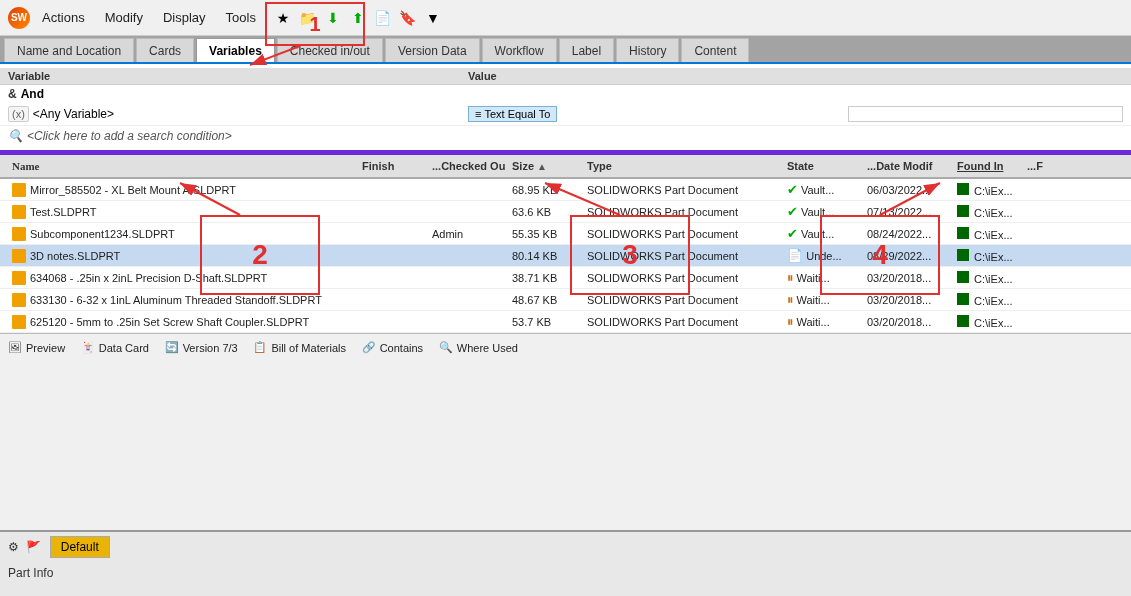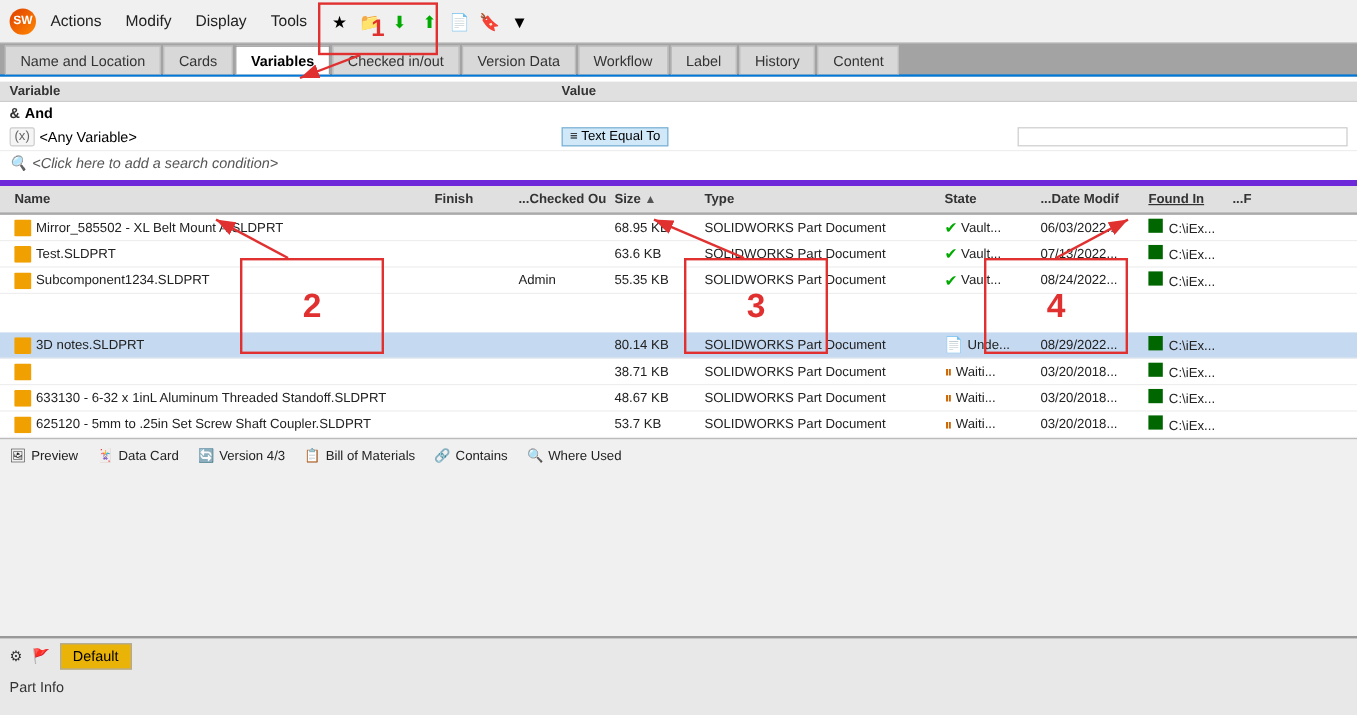--- a/index.html
+++ b/index.html
@@ -257,21 +257,21 @@
       display: flex;
       align-items: center;
       height: 24px;
       border-bottom: 2px solid #aaa;
       font-size: 11px;
       font-weight: 600;
       color: #333;
       padding: 0 8px;
     }
     .th { padding: 0 4px; overflow: hidden; white-space: nowrap; }
-    .th-name { width: 350px; }
+    .th-name { width: 350px; font-family: Liberation Serif, serif; }
     .th-finish { width: 70px; }
     .th-checked { width: 80px; }
     .th-size { width: 75px; }
     .th-type { width: 200px; }
     .th-state { width: 80px; }
     .th-date { width: 90px; }
     .th-found { width: 70px; text-decoration: underline; }
     .th-extra { width: 20px; }
 
     .sort-arrow { color: #555; font-size: 10px; }
@@ -279,21 +279,21 @@
     .table-body { }
     .table-row {
       display: flex;
       align-items: center;
       height: 22px;
       border-bottom: 1px solid #eee;
       padding: 0 8px;
       font-size: 11px;
       color: #222;
     }
-    .table-row.selected { background: #c5d9f1; margin-top: 32px; }
+    .table-row.selected { background: #c5d9f1; }
     .td { padding: 0 4px; overflow: hidden; white-space: nowrap; }
     .td-name { width: 350px; display: flex; align-items: center; gap: 4px; }
     .td-finish { width: 70px; }
     .td-checked { width: 80px; }
     .td-size { width: 75px; }
     .td-type { width: 200px; }
     .td-state { width: 80px; display: flex; align-items: center; gap: 3px; }
     .td-date { width: 90px; }
     .td-found { width: 70px; }
     .td-extra { width: 20px; }
@@ -566,20 +566,21 @@
     <div class="td td-date">08/29/2022...</div>
     <div class="td td-found">
       <span style="display:inline-block;width:12px;height:12px;background:#006600;margin-right:2px;"></span>
       C:\iEx...
     </div>
     <div class="td td-extra"></div>
   </div>
         <div class="table-row">
     <div class="td td-name">
       <span class="part-icon"></span>
+      <span>634068 - .25in  x 2inL Precision D-Shaft.SLDPRT</span>
     </div>
     <div class="td td-finish"></div>
     <div class="td td-checked"></div>
     <div class="td td-size">38.71 KB</div>
     <div class="td td-type">SOLIDWORKS Part Document</div>
     <div class="td td-state">
             <span class="state-icon-orange">⏸</span>
             <span>Waiti...</span>
           </div>
     <div class="td td-date">03/20/2018...</div>
@@ -636,21 +637,21 @@
     <div class="bottom-btn">
       <span>🖼</span>
       <span>Preview</span>
     </div>
     <div class="bottom-btn">
       <span>🃏</span>
       <span>Data Card</span>
     </div>
     <div class="bottom-btn">
       <span>🔄</span>
-      <span>Version 4/3</span>
+      <span>Version 7/3</span>
     </div>
     <div class="bottom-btn">
       <span>📋</span>
       <span>Bill of Materials</span>
     </div>
     <div class="bottom-btn">
       <span>🔗</span>
       <span>Contains</span>
     </div>
     <div class="bottom-btn">

